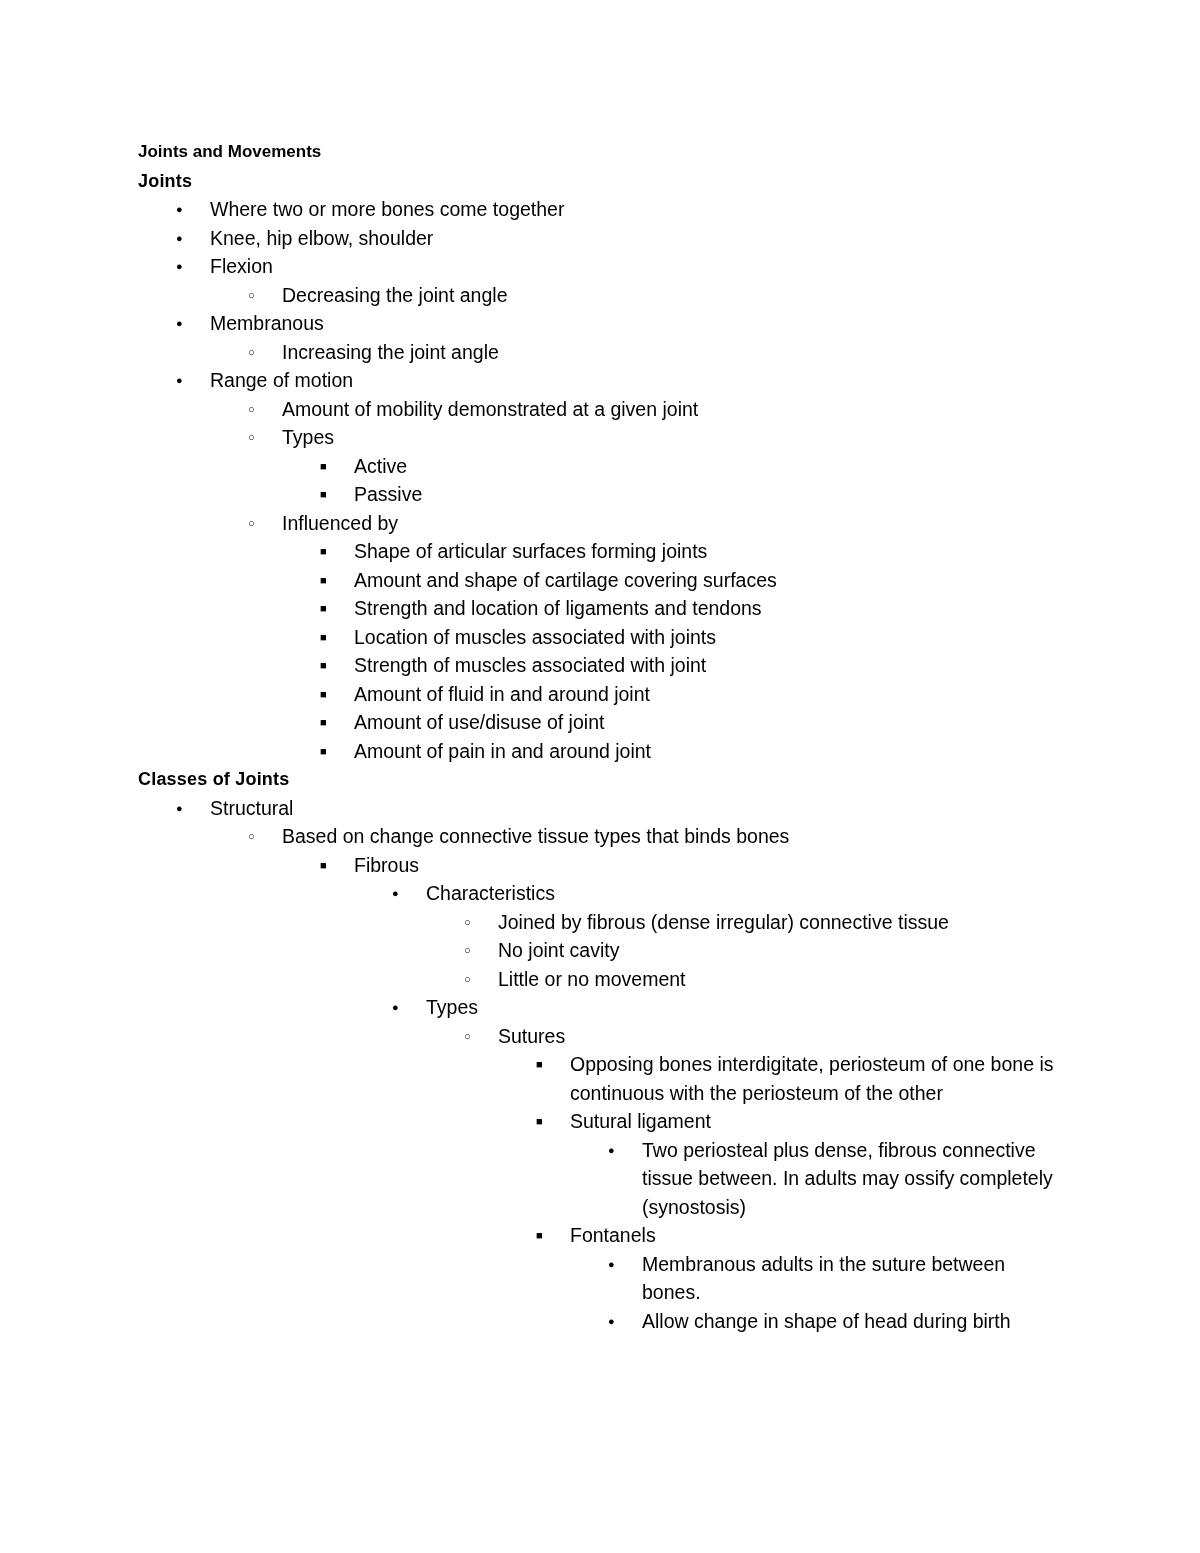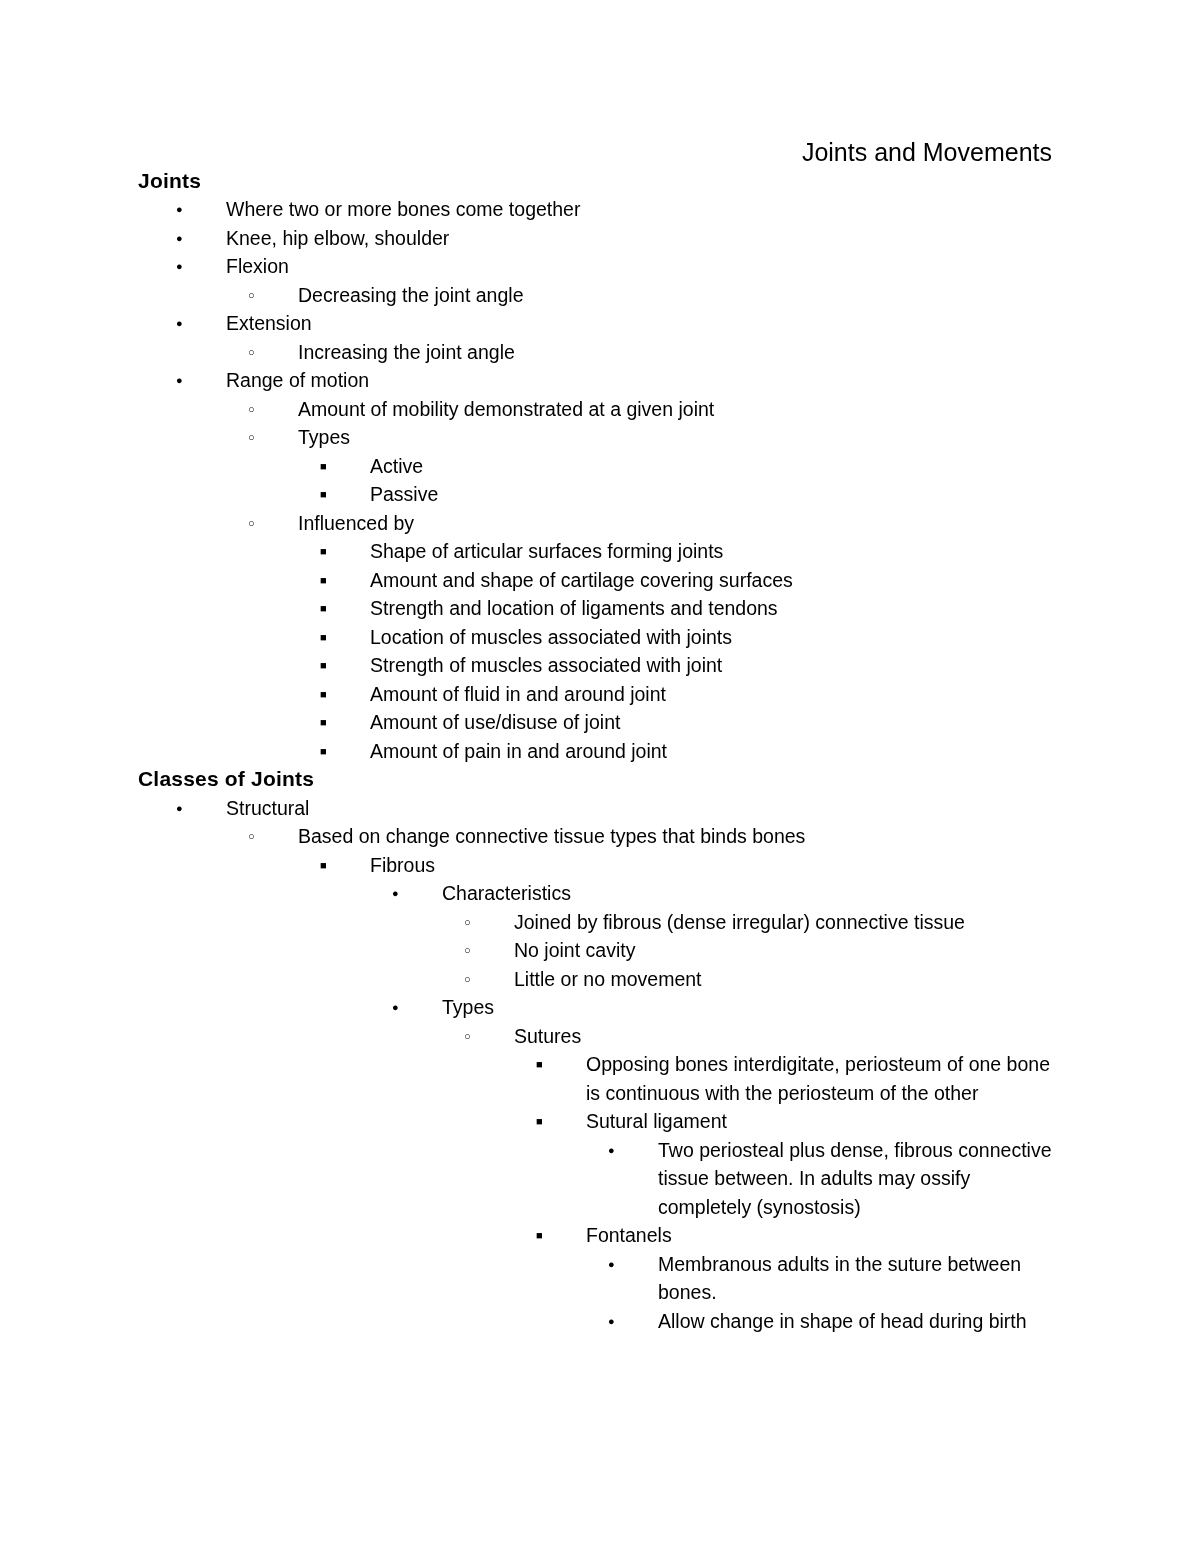--- a/index.html
+++ b/index.html
@@ -18,29 +18,29 @@
     color: #000000;
     -webkit-font-smoothing: none;
   }
   .doc-body {
     position: absolute;
     left: 138px;
     top: 138px;
     width: 918px;
   }
   .doc-title {
-    text-align: right;
-    font-size: 25px;
-    line-height: 28.5px;
-    font-weight: normal;
+    text-align: left;
+    font-size: 17px;
+    line-height: 28.5px;
+    font-weight: bold;
     margin: 0 0 0 0;
     padding-right: 4px;
   }
   .section-heading {
-    font-size: 21px;
+    font-size: 18px;
     line-height: 28.5px;
     font-weight: bold;
     margin: 0;
     letter-spacing: 0.2px;
   }
   ul.outline {
     list-style: none;
     margin: 0;
     padding: 0;
   }
@@ -64,21 +64,20 @@
     font-size: 19.5px;
     line-height: 28.5px;
     display: inline-block;
   }
   li.node > .bullet.b-disc::before  { content: "\25CF"; font-size: 11px; position: relative; top: -3px; }
   li.node > .bullet.b-circle::before{ content: "\25CB"; font-size: 11px; position: relative; top: -3px; }
   li.node > .bullet.b-square::before{ content: "\25A0"; font-size: 11px; position: relative; top: -3px; }
   li.node > .txt {
     display: block;
     white-space: normal;
-    margin-left: 16px;
   }
 </style>
 </head>
 <body>
 
 <div class="page">
   <div class="doc-body">
     <div class="doc-title">Joints and Movements</div>
     <div id="outline-root">
         <div class="section-heading">Joints</div>
@@ -96,21 +95,21 @@
             <span class="txt">Flexion</span>
             <ul class="outline">
               <li class="node">
                 <span class="bullet b-circle"></span>
                 <span class="txt">Decreasing the joint angle</span>
               </li>
             </ul>
           </li>
           <li class="node">
             <span class="bullet b-disc"></span>
-            <span class="txt">Extension</span>
+            <span class="txt">Membranous</span>
             <ul class="outline">
               <li class="node">
                 <span class="bullet b-circle"></span>
                 <span class="txt">Increasing the joint angle</span>
               </li>
             </ul>
           </li>
           <li class="node">
             <span class="bullet b-disc"></span>
             <span class="txt">Range of motion</span>

